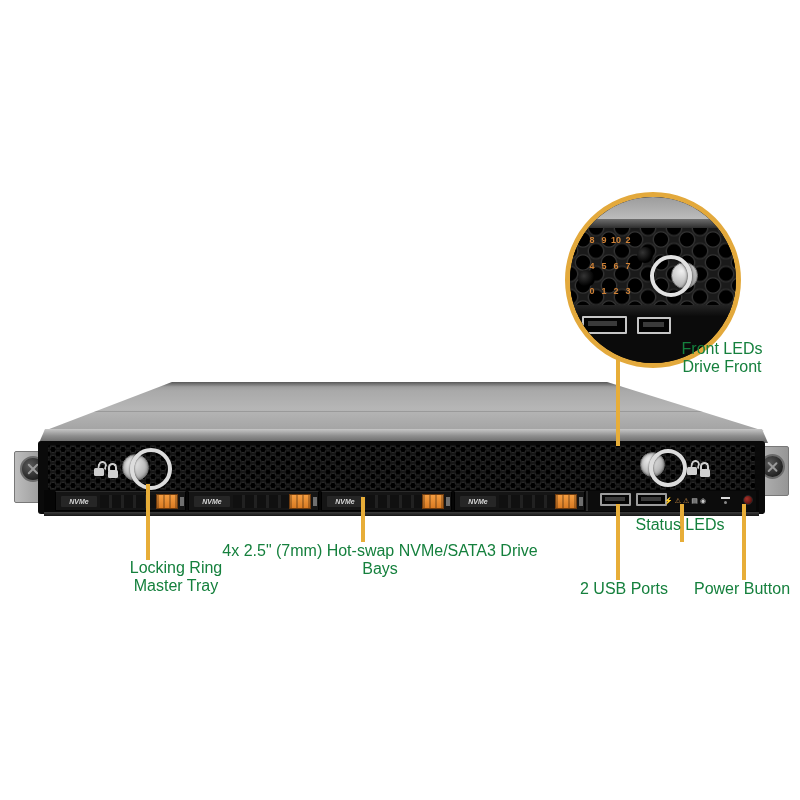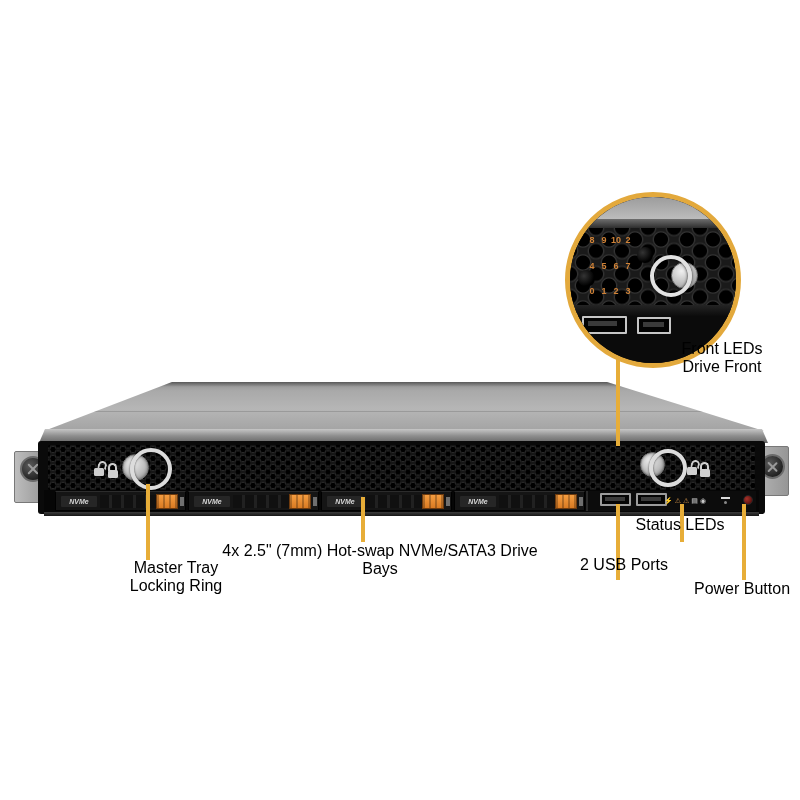--- a/index.html
+++ b/index.html
@@ -122,21 +122,21 @@
        border:4.5px solid #e2e2e2;box-sizing:border-box;
        box-shadow:0 0 3px rgba(0,0,0,.9), inset 0 0 3px rgba(0,0,0,.9);}
   .co-coin{position:absolute;left:101px;top:65px;width:27px;height:27px;border-radius:50%;
        background:radial-gradient(circle at 38% 32%,#f0f0f0,#bdbdbd 55%,#898989 95%);
        border:1px solid #777;box-sizing:border-box;}
 
   
   .leader{position:absolute;width:4px;background:#E7AD38;z-index:5;}
 
   
-  .note{position:absolute;z-index:7;text-align:center;color:#000000;font-size:16px;
+  .note{position:absolute;z-index:7;text-align:center;color:#15803d;font-size:16px;
         line-height:18px;}
 </style>
 </head>
 <body>
 
 <div class="page">
 
   <div class="leader" style="left:616px;top:346px;height:100px;"></div>
   <div class="leader" style="left:146px;top:484px;height:76px;"></div>
   <div class="leader" style="left:361px;top:497px;height:45px;"></div>
@@ -243,29 +243,29 @@
     <div class="co-usb co-usb2"></div>
     <div class="co-coin"></div>
     <div class="co-loop"></div>
   </div>
 
   <div class="note" style="left:652px;top:340px;width:140px;">
     <div>Front LEDs</div>
     <div>Drive Front</div>
   </div>
   <div class="note" style="left:96px;top:559px;width:160px;">
+    <div>Locking Ring</div>
     <div>Master Tray</div>
-    <div>Locking Ring</div>
   </div>
   <div class="note" style="left:210px;top:542px;width:340px;">
     <div>4x 2.5" (7mm) Hot-swap NVMe/SATA3 Drive Bays</div>
   </div>
   <div class="note" style="left:610px;top:516px;width:140px;">
     <div>Status LEDs</div>
   </div>
-  <div class="note" style="left:554px;top:556px;width:140px;">
+  <div class="note" style="left:554px;top:580px;width:140px;">
     <div>2 USB Ports</div>
   </div>
   <div class="note" style="left:672px;top:580px;width:140px;">
     <div>Power Button</div>
   </div>
 
 </div>
 
 </body></html>

